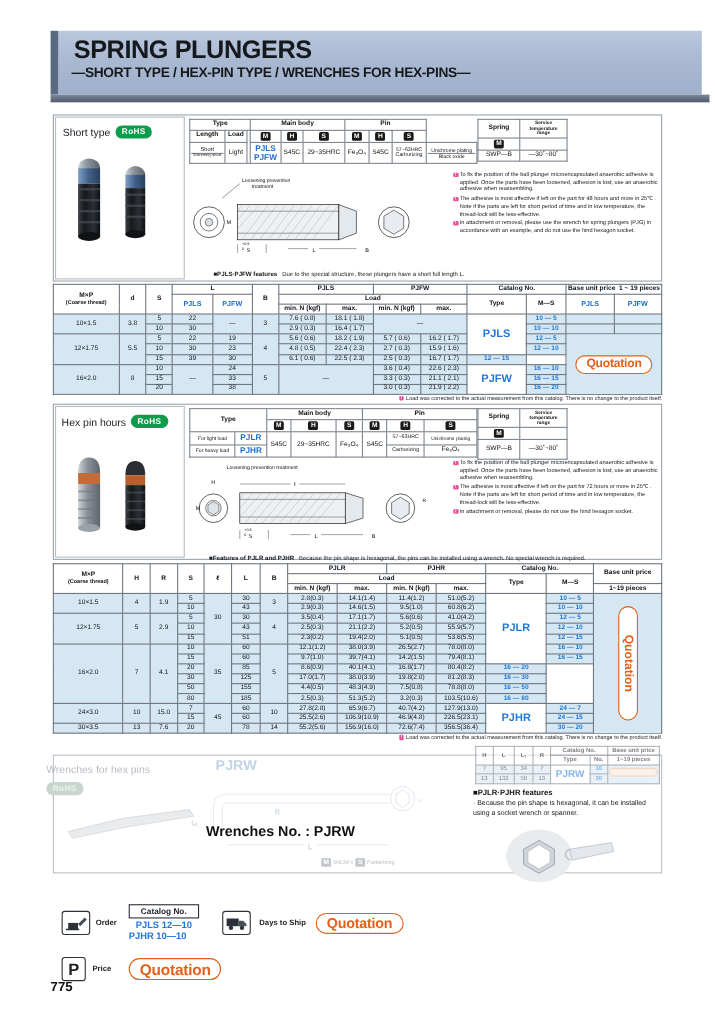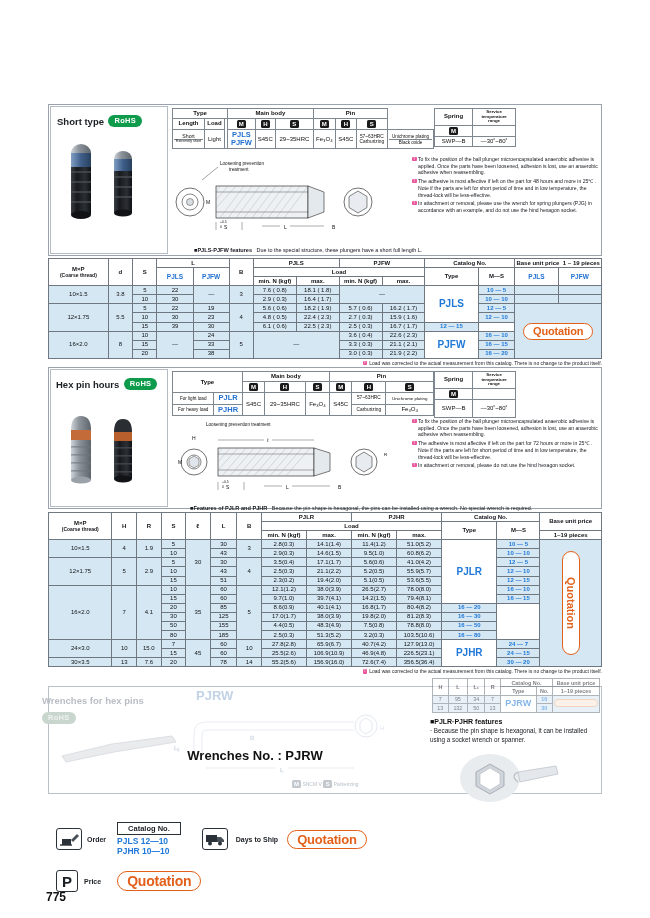--- a/index.html
+++ b/index.html
@@ -32,21 +32,21 @@
     font-size: 12.5px; font-weight: bold; color: #15181c;
     letter-spacing: -0.3px; margin: 2px 0 0 12px;
   }
   
   .sect {
     position: absolute; border: 1px solid #9aa3ad; background: #fff;
   }
   .prodcell {
     position: absolute; border: 1px solid #b5bcc4; background: #fff;
   }
-  .prodlabel { font-size: 9.5px; font-weight: bold; color: #1b1f24; }
+  .prodlabel { font-size: 9.5px; font-weight: normal; color: #1b1f24; }
   .rohs {
     display: inline-block; background: #0e9b4b; color: #fff;
     font-size: 7.5px; font-weight: bold; border-radius: 7px;
     padding: 1.5px 6px; letter-spacing: .3px; vertical-align: 2px;
   }
   
   table { border-collapse: collapse; }
   .spec { font-size: 6px; color: #111; width: 100%; }
   .spec th, .spec td {
     border: 1px solid #7e868f; text-align: center; padding: 1px 1px;
@@ -113,20 +113,24 @@
   }
   .catno { color:#2079d8; font-weight:bold; font-size:8.5px; }
   .pageno { position:absolute; left:46px; bottom:14px; font-size:12px; font-weight:bold; color:#111; }
   .drawbox { position:absolute; border:1px solid #c3c9d0; }
 </style>
 </head>
 <body>
 
 <div class="page">
 
+  <div class="banner">
+    <h1>SPRING PLUNGERS</h1>
+    <h2>—SHORT TYPE / HEX-PIN TYPE / WRENCHES FOR HEX-PINS—</h2>
+  </div>
 
   <div class="sect" style="left:48px; top:104px; width:554px; height:152px;"></div>
 
   <div class="prodcell" style="left:50px; top:106px; width:118px; height:148px;">
     <div style="padding:4px 0 0 6px;">
       <span class="prodlabel">Short type</span>
       <span class="rohs">RoHS</span>
     </div>
 
     <svg width="116" height="118" style="display:block;margin-top:2px;">
@@ -890,21 +894,21 @@
       <div class="iconbox" style="width:26px;height:22px;">
         <svg width="20" height="16" viewBox="0 0 20 16">
           <rect x="3" y="8" width="9" height="6" fill="#2b3138"></rect>
           <path d="M12 9 L18 3 L20 5 L14 11 Z" fill="#4a5058"></path>
           <path d="M1 14 L13 14" stroke="#2b3138" stroke-width="1.4"></path>
         </svg>
       </div>
       <span class="ordlabel">Order</span>
       <div style="margin-left:6px;">
         <div class="catbox">Catalog No.</div>
-        <div class="catno" style="text-align:left;margin-top:1px;">PJLS 12—10</div>
+        <div class="catno" style="text-align:center;margin-top:1px;">PJLS 12—10</div>
         <div class="catno" style="text-align:left;">PJHR 10—10</div>
       </div>
       <div class="iconbox" style="width:26px;height:22px;margin-left:16px;">
         <svg width="20" height="14" viewBox="0 0 20 14">
           <rect x="1" y="3" width="11" height="7" fill="#2b3138"></rect>
           <path d="M12 5 L16 5 L19 8 L19 10 L12 10 Z" fill="#4a5058"></path>
           <circle cx="5" cy="11.5" r="2" fill="#2b3138"></circle>
           <circle cx="15" cy="11.5" r="2" fill="#2b3138"></circle>
         </svg>
       </div>

